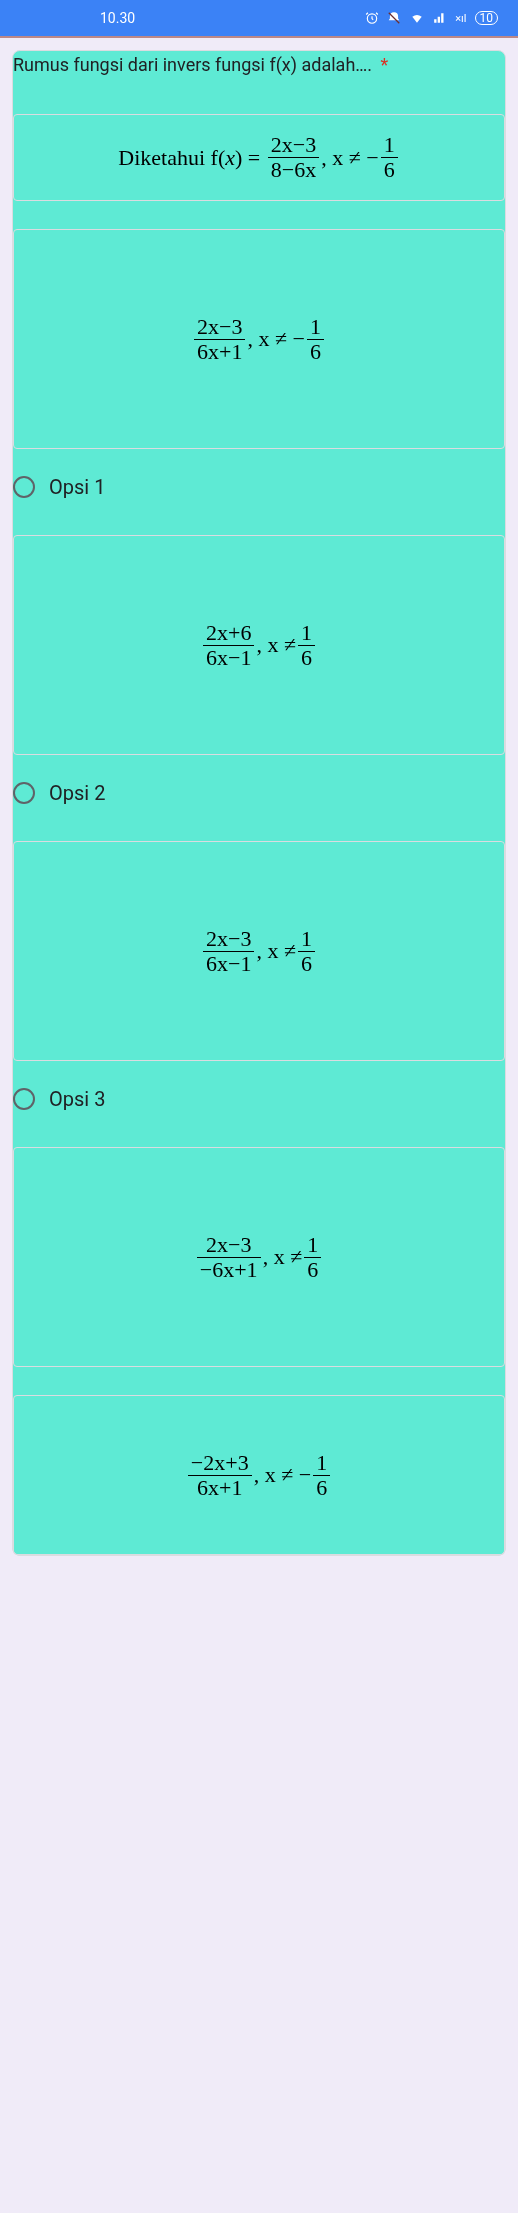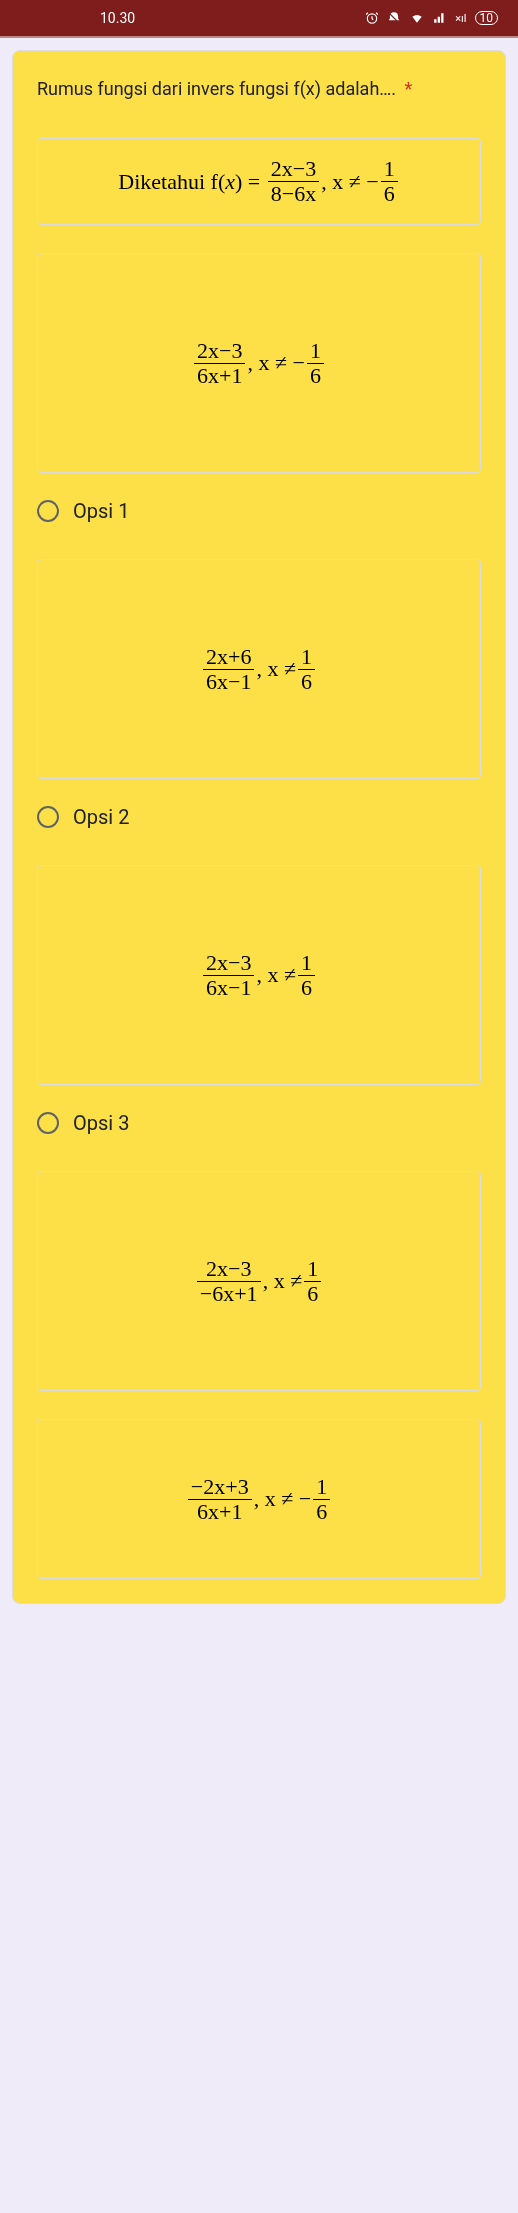--- a/index.html
+++ b/index.html
@@ -6,21 +6,21 @@
       margin: 0;
       padding: 0;
       box-sizing: border-box;
     }
     body {
       font-family: Roboto, Arial, sans-serif;
       background: #f0ebf8;
       width: 518px;
     }
     .status-bar {
-      background: #7f1d1d;
+      background: #3b82f6;
       color: #fff;
       height: 36px;
       display: flex;
       align-items: center;
       justify-content: space-between;
       padding: 0 20px;
       font-size: 14px;
     }
     .status-left {
       padding-left: 80px;
@@ -42,24 +42,23 @@
       line-height: 12px;
     }
     .thin-line {
       height: 2px;
       background: #b88;
     }
     .page {
       padding: 12px;
     }
     .card {
-      background: #fde047;
+      background: #5eead4;
       border: 1px solid #dadce0;
       border-radius: 8px;
-      padding: 24px;
     }
     .question-text {
       font-size: 18px;
       color: #202124;
       line-height: 1.5;
     }
     .required-star {
       color: #d93025;
       margin-left: 4px;
     }

